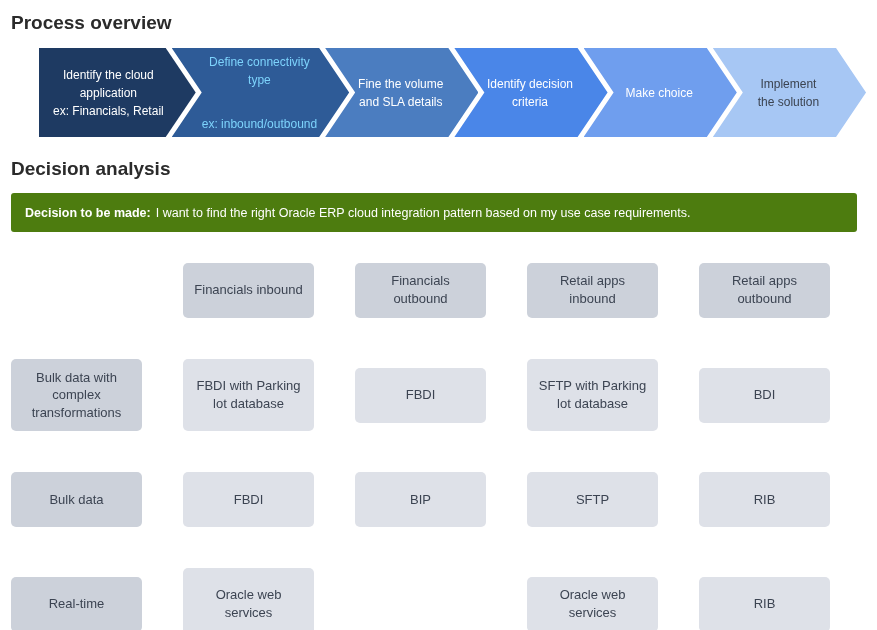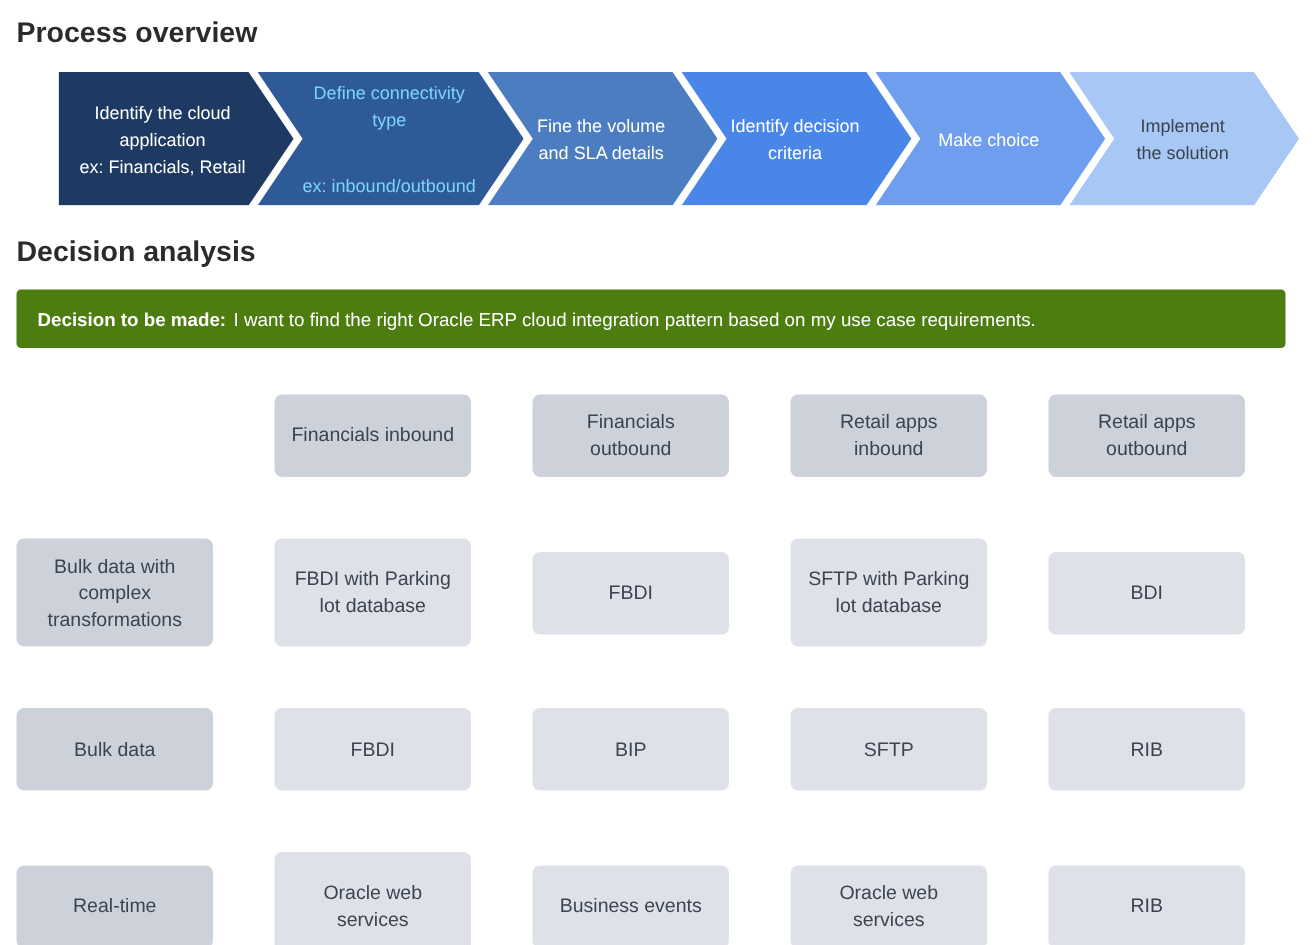--- a/index.html
+++ b/index.html
@@ -114,16 +114,15 @@
   <div class="cell c5 r2">BDI</div>
 
   <div class="cell hdr c1 r3">Bulk data</div>
   <div class="cell c2 r3">FBDI</div>
   <div class="cell c3 r3">BIP</div>
   <div class="cell c4 r3">SFTP</div>
   <div class="cell c5 r3">RIB</div>
 
   <div class="cell hdr c1 r4">Real-time</div>
   <div class="cell tall c2 r4">Oracle web services</div>
-  <div class="cell c3 r4">Business events</div>
   <div class="cell c4 r4">Oracle web services</div>
   <div class="cell c5 r4">RIB</div>
 </div>
 
 </body></html>

